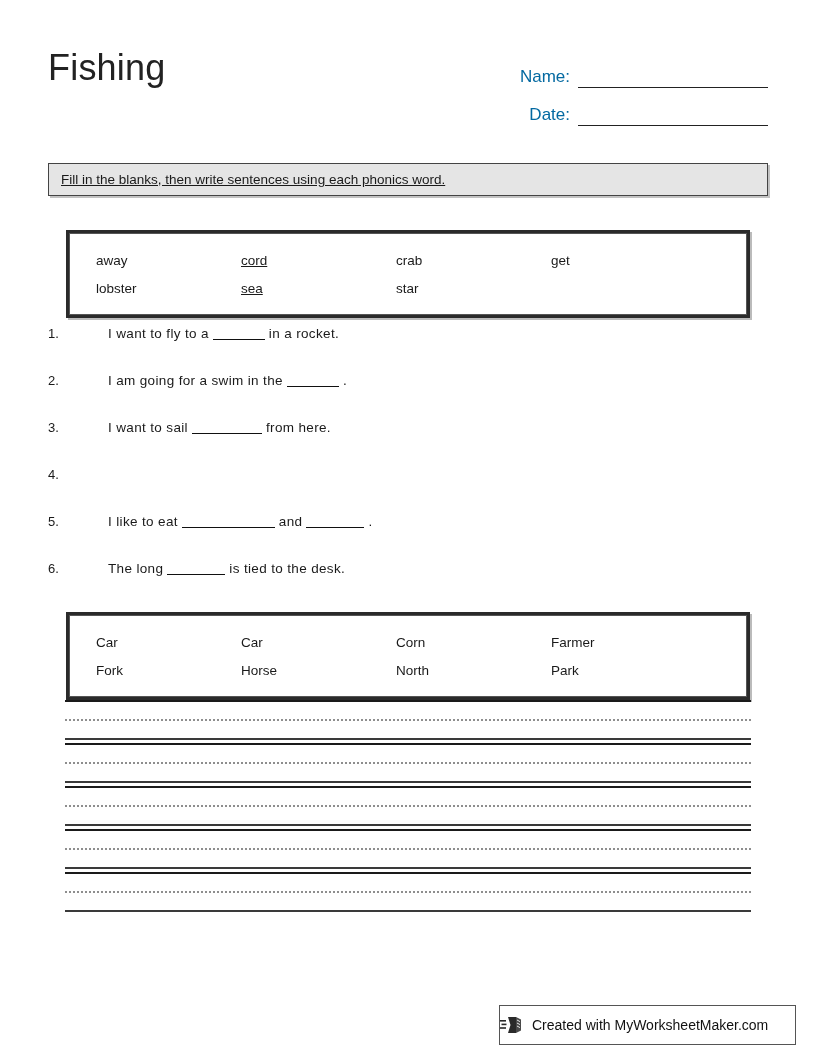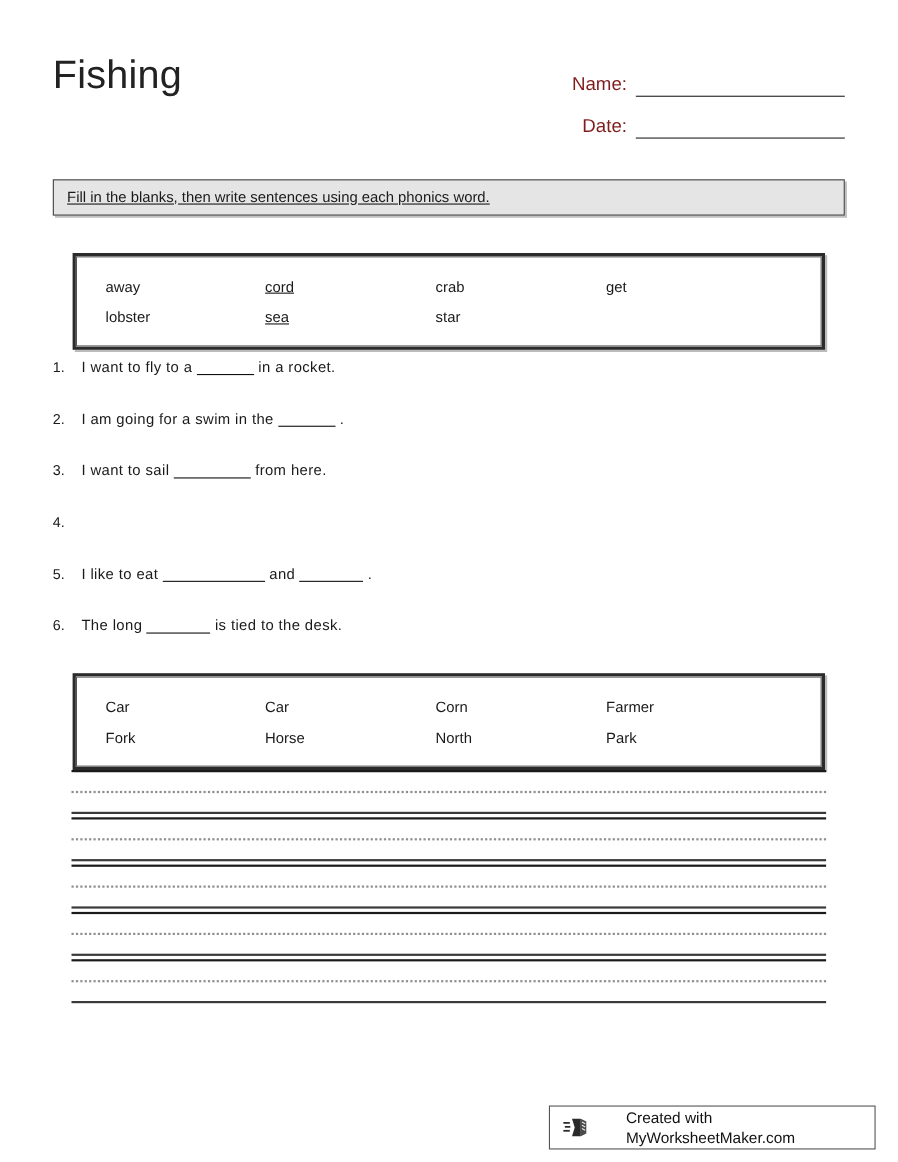--- a/index.html
+++ b/index.html
@@ -42,21 +42,21 @@
     width: 270px;
   }
   .meta-row {
     display: flex;
     align-items: flex-end;
     justify-content: flex-end;
     height: 38px;
   }
   .meta-label {
     font-size: 17px;
-    color: #7f1d1d;
+    color: #0369a1;
     padding-right: 8px;
     line-height: 22px;
   }
   .meta-line {
     width: 190px;
     border-bottom: 1.6px solid #222222;
     height: 20px;
   }
 
   
@@ -136,23 +136,24 @@
     color: #1a1a1a;
   }
   .q-num {
     width: 26px;
     flex: 0 0 26px;
     font-size: 13px;
     color: #1a1a1a;
   }
   .q-text {
     display: flex;
-    align-items: flex-end;
+    align-items: flex-start;
     white-space: pre;
     letter-spacing: 0.35px;
+    margin-left: 34px;
   }
   .blank {
     display: inline-block;
     border-bottom: 1.6px solid #111111;
     height: 13px;
     margin: 0 4px;
     vertical-align: baseline;
   }
 
   
@@ -183,22 +184,20 @@
     position: absolute;
     left: 499px;
     top: 1005px;
     width: 297px;
     height: 40px;
     box-sizing: border-box;
     border: 1.2px solid #555555;
     background: #ffffff;
     display: flex;
     align-items: center;
-    padding-left: 12px;
-    gap: 25px;
   }
   .footer-logo {
     width: 24px;
     height: 22px;
     flex: 0 0 24px;
     position: relative;
     margin-right: 8px;
   }
   .footer-text {
     font-size: 14px;

